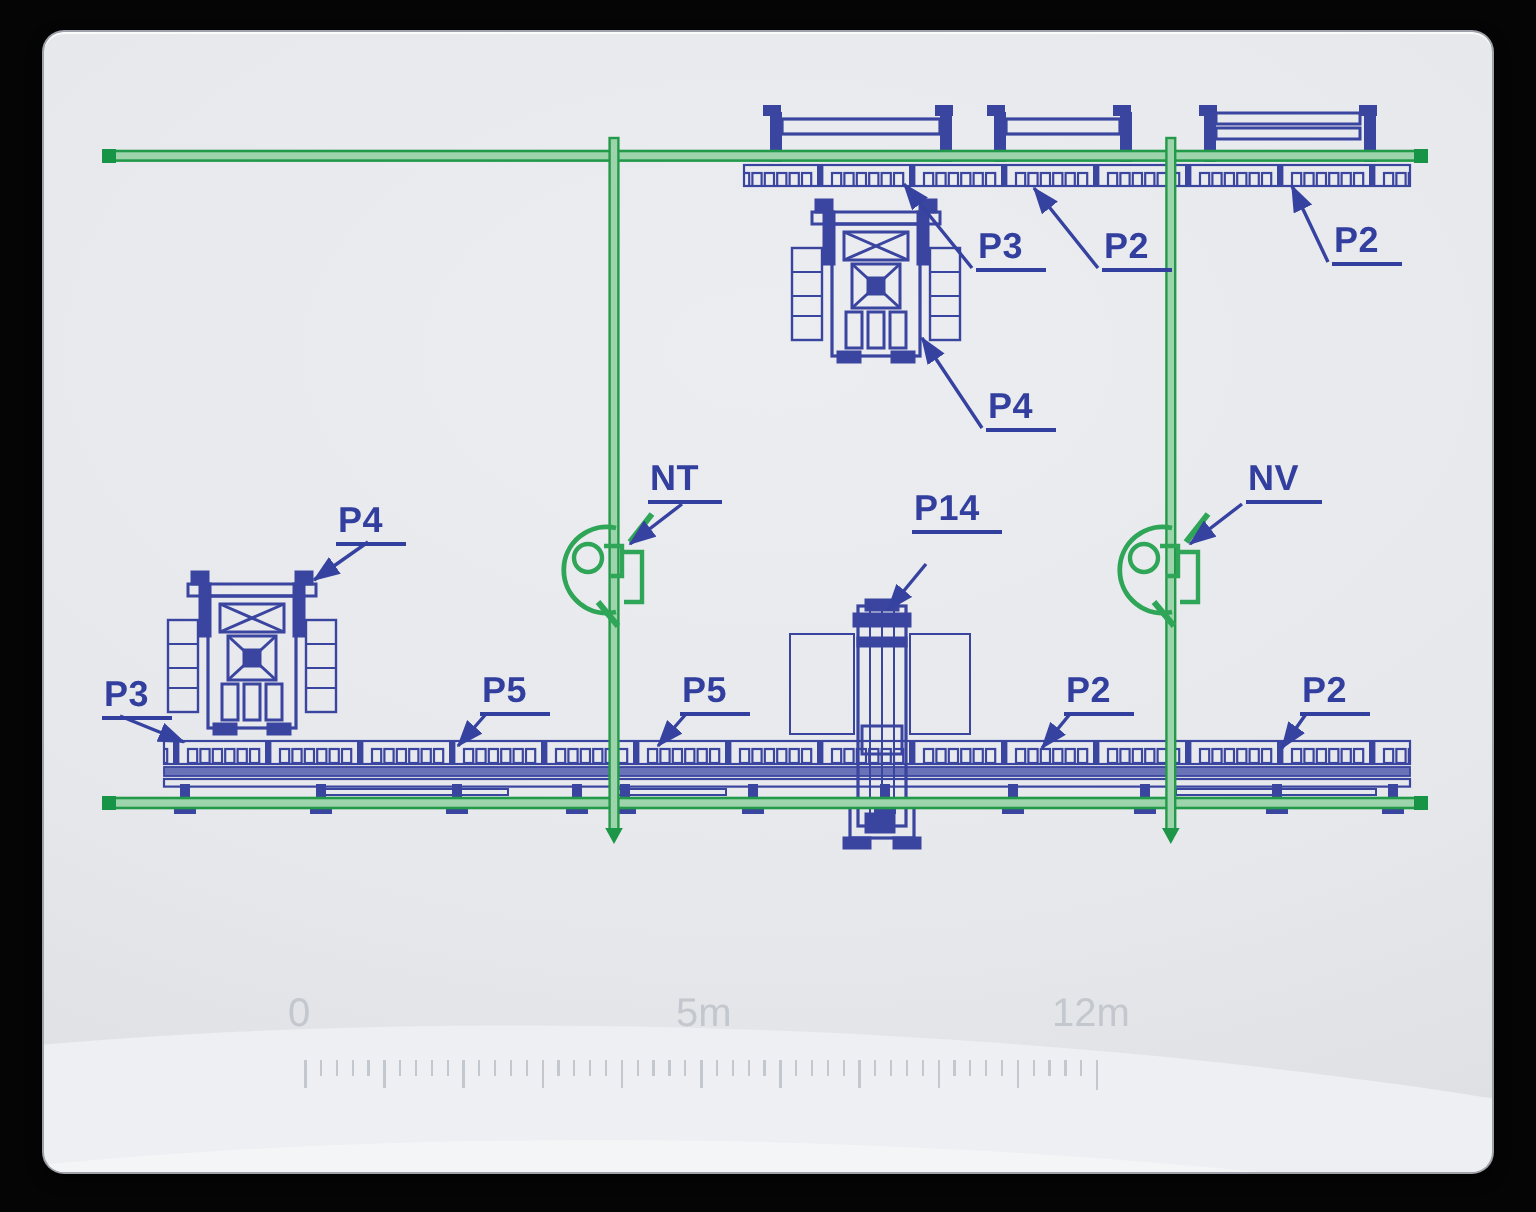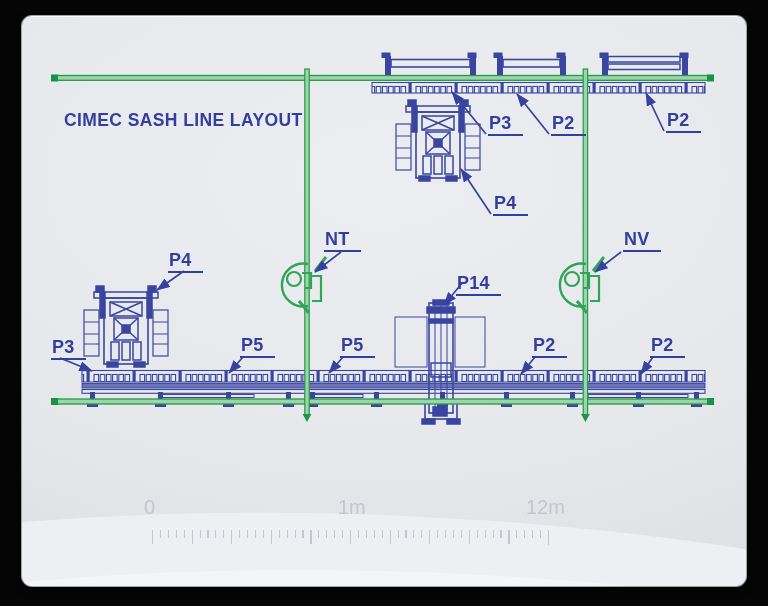--- a/index.html
+++ b/index.html
@@ -197,34 +197,33 @@
         <line x1="621" y1="252" x2="595" y2="272" marker-end="url(#ah)"></line>
         <line x1="184" y1="271" x2="157" y2="290" marker-end="url(#ah)"></line>
         <line x1="60" y1="358" x2="92" y2="371" marker-end="url(#ah)"></line>
         <line x1="243" y1="357" x2="229" y2="373" marker-end="url(#ah)"></line>
         <line x1="343" y1="357" x2="329" y2="373" marker-end="url(#ah)"></line>
         <line x1="535" y1="357" x2="521" y2="374" marker-end="url(#ah)"></line>
         <line x1="653" y1="357" x2="641" y2="374" marker-end="url(#ah)"></line>
       </g>
   </svg>
 
-  <div id="title">CIMEC SASH LINE LAYOUT</div>
 
   <div class="st-label" style="left:488px;top:115px">P3</div>
   <div class="st-label" style="left:551px;top:115px">P2</div>
   <div class="st-label" style="left:666px;top:112px">P2</div>
   <div class="st-label" style="left:493px;top:195px">P4</div>
   <div class="st-label" style="left:324px;top:231px">NT</div>
   <div class="st-label" style="left:623px;top:231px">NV</div>
-  <div class="st-label" style="left:456px;top:275px">P14</div>
+  <div class="st-label" style="left:456px;top:246px">P14</div>
   <div class="st-label" style="left:168px;top:252px">P4</div>
   <div class="st-label" style="left:51px;top:339px">P3</div>
   <div class="st-label" style="left:240px;top:337px">P5</div>
   <div class="st-label" style="left:340px;top:337px">P5</div>
   <div class="st-label" style="left:532px;top:337px">P2</div>
   <div class="st-label" style="left:650px;top:337px">P2</div>
 
   <div id="ruler">
     <div class="ruler-label" style="left:-8px">0</div>
-    <div class="ruler-label" style="left:186px">1m</div>
+    <div class="ruler-label" style="left:186px">5m</div>
     <div class="ruler-label" style="left:374px">12m</div>
   </div>
 </div>
 
 </body></html>

